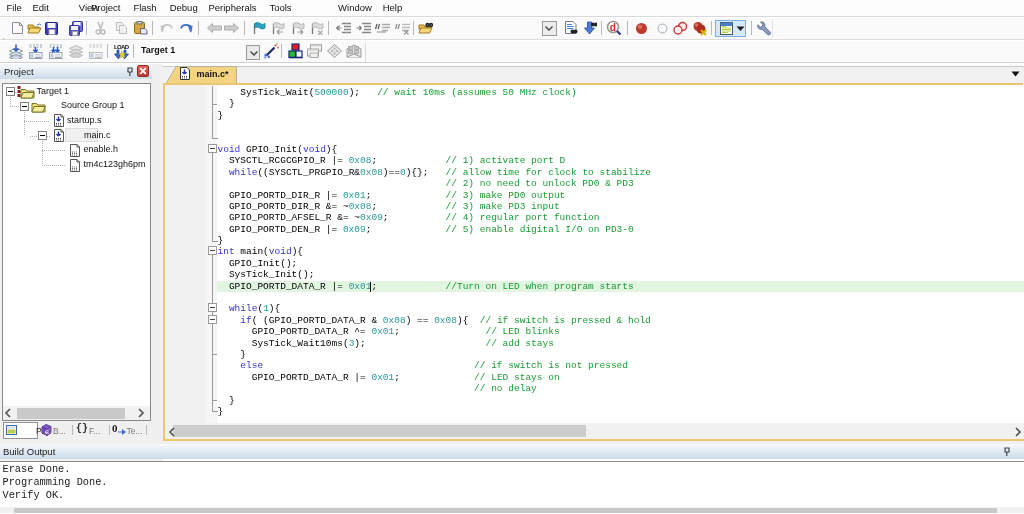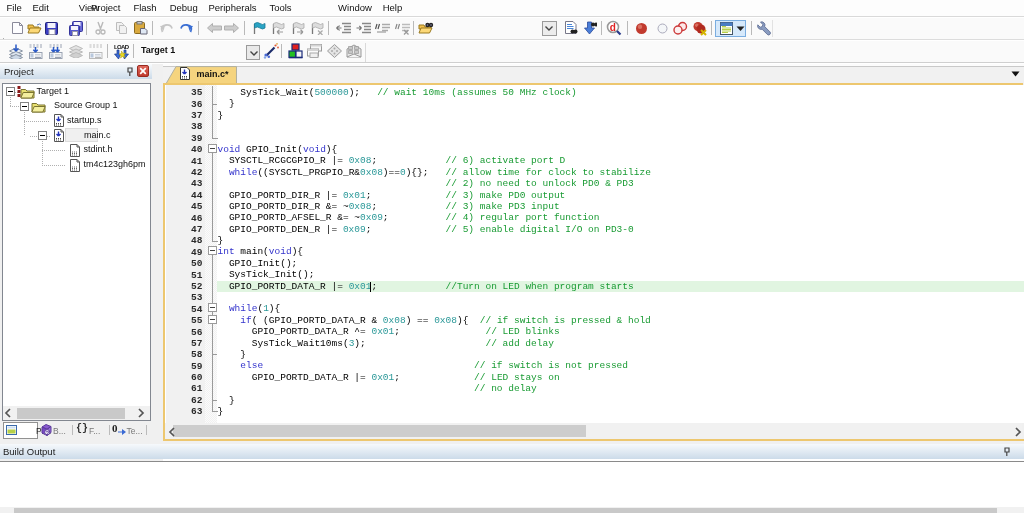--- a/index.html
+++ b/index.html
@@ -322,21 +322,21 @@
     </svg>
 <div class="trow" style="left:36.5px;top:85.5px">Target 1</div>
 <div style="position:absolute;left:10px;top:97.0px;width:1px;height:9.200000000000003px;background-image:repeating-linear-gradient(#b0b0b0 0 1px,transparent 1px 2px)"></div>
 <div style="position:absolute;left:10px;top:106.2px;width:9px;height:1px;background-image:repeating-linear-gradient(90deg,#b0b0b0 0 1px,transparent 1px 2px)"></div>
 <div style="position:absolute;left:19.9px;top:101.7px;width:9px;height:9px;background:#fff;border:1px solid #848484;box-sizing:border-box"></div>
 <div style="position:absolute;left:21.9px;top:105.7px;width:5px;height:1px;background:#000"></div>
 <svg style="position:absolute;left:31px;top:100.2px" width="15" height="13" viewBox="0 0 15 13">
       <path d="M1 3.5 h4.5 l1.5 1.5 h7 v7 h-13 z" fill="#e8e070" stroke="#7a7430"></path>
       <path d="M1 11.5 l2.2-5 h11 l-2.4 5.5 h-10.8 z" fill="#f4ef9e" stroke="#7a7430"></path>
     </svg>
-<div class="trow" style="left:54px;top:100.2px">Source Group 1</div>
+<div class="trow" style="left:61px;top:100.2px">Source Group 1</div>
 <div style="position:absolute;left:24.4px;top:111.7px;width:1px;height:23.89999999999999px;background-image:repeating-linear-gradient(#b0b0b0 0 1px,transparent 1px 2px)"></div>
 <div style="position:absolute;left:24.4px;top:120.9px;width:25.6px;height:1px;background-image:repeating-linear-gradient(90deg,#b0b0b0 0 1px,transparent 1px 2px)"></div>
 <svg style="position:absolute;left:52.5px;top:114.4px" width="12" height="13" viewBox="0 0 12 13">
       <path d="M1.5 0.5 h6.5 l2.5 2.5 v9.5 h-9 z" fill="#fff" stroke="#555"></path>
       <path d="M8 0.5 v2.5 h2.5" fill="none" stroke="#555"></path>
       <path d="M5.5 2.5 v4 M5.5 7 l-2-2 M5.5 7 l2-2" stroke="#2233bb" stroke-width="1.4" fill="none"></path>
       <path d="M3 9.5 h5 M3 11 h5" stroke="#444" stroke-dasharray="1 1"></path>
     </svg>
 <div class="trow" style="left:67px;top:114.9px">startup.s</div>
 <div style="position:absolute;left:29.5px;top:135.6px;width:7.5px;height:1px;background-image:repeating-linear-gradient(90deg,#b0b0b0 0 1px,transparent 1px 2px)"></div>
@@ -351,21 +351,21 @@
     </svg>
 <div style="position:absolute;left:64.5px;top:128.1px;width:33px;height:14px;background:#f0f0f0;border:1px solid #dcdcdc;box-sizing:border-box"></div>
 <div class="trow" style="left:84px;top:129.6px">main.c</div>
 <div style="position:absolute;left:42px;top:141.1px;width:1px;height:23.900000000000006px;background-image:repeating-linear-gradient(#b0b0b0 0 1px,transparent 1px 2px)"></div>
 <div style="position:absolute;left:42px;top:150.3px;width:24px;height:1px;background-image:repeating-linear-gradient(90deg,#b0b0b0 0 1px,transparent 1px 2px)"></div>
 <svg style="position:absolute;left:68.5px;top:143.8px" width="12" height="13" viewBox="0 0 12 13">
       <path d="M1.5 0.5 h6.5 l2.5 2.5 v9.5 h-9 z" fill="#fff" stroke="#555"></path>
       <path d="M8 0.5 v2.5 h2.5" fill="none" stroke="#555"></path>
       <path d="M3 8 h5 M3 9.5 h5 M3 11 h5" stroke="#666" stroke-dasharray="1 1"></path>
     </svg>
-<div class="trow" style="left:83.5px;top:144.3px">stdint.h</div>
+<div class="trow" style="left:83.5px;top:144.3px">enable.h</div>
 <div style="position:absolute;left:42px;top:165.0px;width:24px;height:1px;background-image:repeating-linear-gradient(90deg,#b0b0b0 0 1px,transparent 1px 2px)"></div>
 <svg style="position:absolute;left:68.5px;top:158.5px" width="12" height="13" viewBox="0 0 12 13">
       <path d="M1.5 0.5 h6.5 l2.5 2.5 v9.5 h-9 z" fill="#fff" stroke="#555"></path>
       <path d="M8 0.5 v2.5 h2.5" fill="none" stroke="#555"></path>
       <path d="M3 8 h5 M3 9.5 h5 M3 11 h5" stroke="#666" stroke-dasharray="1 1"></path>
     </svg>
 <div class="trow" style="left:83.5px;top:159.0px">tm4c123gh6pm</div>
 <div style="position:absolute;left:3px;top:406px;width:146.5px;height:13.5px;background:#f1f1f1"></div>
 <svg style="position:absolute;left:4px;top:407.5px" width="8" height="10" viewBox="0 0 8 10">
       <path d="M6 1 L2 5 L6 9" fill="none" stroke="#555" stroke-width="1.7"></path>
@@ -415,49 +415,20 @@
 <div style="position:absolute;left:196.5px;top:69px;font:bold 9px 'Liberation Sans',sans-serif;color:#111">main.c*</div>
 <svg style="position:absolute;left:1011px;top:70.5px" width="9" height="6" viewBox="0 0 9 6">
       <path d="M0.5 0.5 l4 5 l4-5 z" fill="#111"></path>
     </svg>
 <div id="goldT"></div>
 <div style="position:absolute;left:163px;top:85.3px;width:859px;height:0.9px;background:#b4b4b4"></div>
 <div id="edbody"></div>
 <div id="gutter"></div>
 <div id="foldm"></div>
 <div id="hline"></div>
-<div id="lnums">35
-36
-37
-38
-39
-40
-41
-42
-43
-44
-45
-46
-47
-48
-49
-50
-51
-52
-53
-54
-55
-56
-57
-58
-59
-60
-61
-62
-63</div>
 <div style="position:absolute;left:211.7px;top:85.5px;width:1px;height:52.56px;background:#9a9a9a"></div>
 <div style="position:absolute;left:211.7px;top:103.89px;width:5px;height:1px;background:#9a9a9a"></div>
 <div style="position:absolute;left:211.7px;top:138.06px;width:6px;height:1px;background:#9a9a9a"></div>
 <div style="position:absolute;left:207.7px;top:143.75px;width:9px;height:9px;background:#fff;border:1px solid #9a9a9a;box-sizing:border-box"></div>
 <div style="position:absolute;left:209.7px;top:147.75px;width:5px;height:1px;background:#444"></div>
 <div style="position:absolute;left:211.7px;top:152.95px;width:1px;height:87.62px;background:#9a9a9a"></div>
 <div style="position:absolute;left:211.7px;top:240.57px;width:6px;height:1px;background:#9a9a9a"></div>
 <div style="position:absolute;left:207.7px;top:246.26000000000002px;width:9px;height:9px;background:#fff;border:1px solid #9a9a9a;box-sizing:border-box"></div>
 <div style="position:absolute;left:209.7px;top:250.26000000000002px;width:5px;height:1px;background:#444"></div>
 <div style="position:absolute;left:211.7px;top:255.46px;width:1px;height:155.96px;background:#9a9a9a"></div>
@@ -467,37 +438,37 @@
 <div style="position:absolute;left:207.7px;top:314.6px;width:9px;height:9px;background:#fff;border:1px solid #9a9a9a;box-sizing:border-box"></div>
 <div style="position:absolute;left:209.7px;top:318.6px;width:5px;height:1px;background:#444"></div>
 <div style="position:absolute;left:211.7px;top:354.47px;width:5px;height:1px;background:#9a9a9a"></div>
 <div style="position:absolute;left:211.7px;top:400.03000000000003px;width:5px;height:1px;background:#9a9a9a"></div>
 <div id="codepre">    SysTick_Wait(<b class="n">500000</b>);   <b class="c">// wait 10ms (assumes 50 MHz clock)</b>
   }
 }
 
 
 <b class="k">void</b> GPIO_Init(<b class="k">void</b>){
-  SYSCTL_RCGCGPIO_R |= <b class="n">0x08</b>;            <b class="c">// 6) activate port D</b>
+  SYSCTL_RCGCGPIO_R |= <b class="n">0x08</b>;            <b class="c">// 1) activate port D</b>
   <b class="k">while</b>((SYSCTL_PRGPIO_R&amp;<b class="n">0x08</b>)==<b class="n">0</b>){};   <b class="c">// allow time for clock to stabilize</b>
                                         <b class="c">// 2) no need to unlock PD0 &amp; PD3</b>
   GPIO_PORTD_DIR_R |= <b class="n">0x01</b>;             <b class="c">// 3) make PD0 output</b>
   GPIO_PORTD_DIR_R &amp;= ~<b class="n">0x08</b>;            <b class="c">// 3) make PD3 input</b>
   GPIO_PORTD_AFSEL_R &amp;= ~<b class="n">0x09</b>;          <b class="c">// 4) regular port function</b>
   GPIO_PORTD_DEN_R |= <b class="n">0x09</b>;             <b class="c">// 5) enable digital I/O on PD3-0</b>
 }
 <b class="k">int</b> main(<b class="k">void</b>){
   GPIO_Init();
   SysTick_Init();
   GPIO_PORTD_DATA_R |= <b class="n">0x01</b>;            <b class="c">//Turn on LED when program starts</b>
 
   <b class="k">while</b>(<b class="n">1</b>){
     <b class="k">if</b>( (GPIO_PORTD_DATA_R &amp; <b class="n">0x08</b>) == <b class="n">0x08</b>){  <b class="c">// if switch is pressed &amp; hold</b>
       GPIO_PORTD_DATA_R ^= <b class="n">0x01</b>;               <b class="c">// LED blinks</b>
-      SysTick_Wait10ms(<b class="n">3</b>);                     <b class="c">// add delay</b>
+      SysTick_Wait10ms(<b class="n">3</b>);                     <b class="c">// add stays</b>
     }
     <b class="k">else</b>                                     <b class="c">// if switch is not pressed</b>
       GPIO_PORTD_DATA_R |= <b class="n">0x01</b>;             <b class="c">// LED stays on</b>
                                              <b class="c">// no delay</b>
   }
 }</div>
 <div id="caret"></div>
 <div id="edhs">
       <div class="thumb"></div>
     </div>
@@ -510,15 +481,18 @@
 <div id="goldL"></div>
     <div id="goldB"></div>
 <div id="bbar">
       <span style="position:absolute;left:3px;top:1.8px">Build Output</span>
     </div>
 <svg style="position:absolute;left:1002px;top:447px" width="9" height="10" viewBox="0 0 9 10">
       <path d="M3 1 h4 v4 h-4 z M2.5 5 h5 M4.8 5 v4" stroke="#444" fill="none" stroke-width="1.2"></path>
     </svg>
 <div style="position:absolute;left:0;top:460.6px;width:1024px;height:1.1px;background:#8a8a8a"></div>
 <div id="bout"></div>
+<div id="btext">Erase Done.
+Programming Done.
+Verify OK.</div>
 <div id="bscroll">
       <div class="thumb"></div>
     </div>
 </div>
 </body></html>

